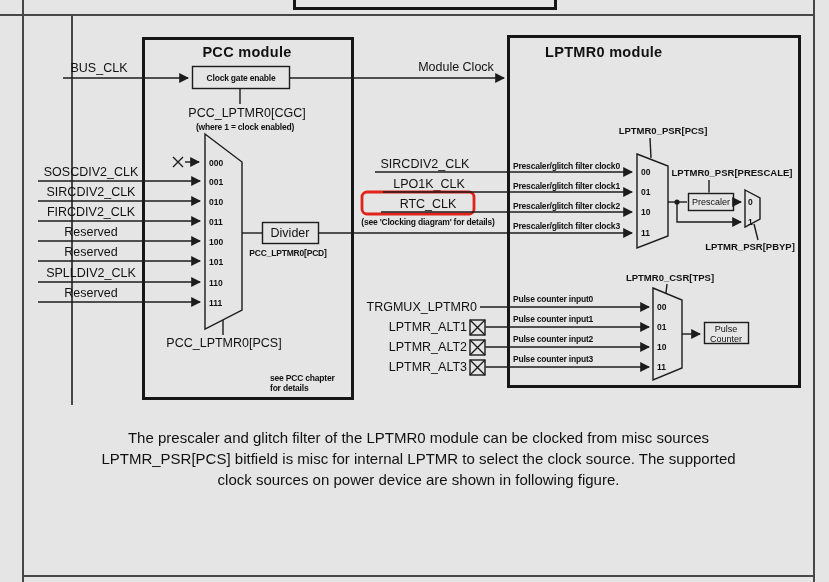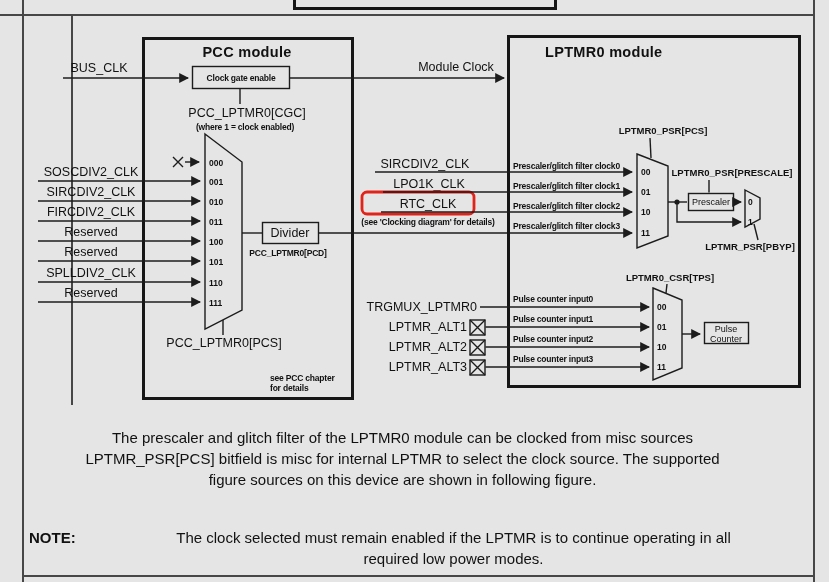--- a/index.html
+++ b/index.html
@@ -14,21 +14,21 @@
   .b3 {stroke:#161616;stroke-width:3;fill:none;}
   .b1 {stroke:#1c1c1c;stroke-width:1.4;fill:none;}
   .dot{fill:#1c1c1c;stroke:none;}
   .ttl{font:bold 14.5px "Liberation Sans",sans-serif;letter-spacing:.3px;}
   .lbl{font:12.5px "Liberation Sans",sans-serif;}
   .sm {font:bold 8.5px "Liberation Sans",sans-serif;letter-spacing:-.2px;}
   .mx {font:bold 8.5px "Liberation Sans",sans-serif;}
   .md {font:bold 9.5px "Liberation Sans",sans-serif;}
   .bx {font:9px "Liberation Sans",sans-serif;}
   .rhl{stroke:#e2231a;stroke-width:2.8;fill:none;}
-  .para{position:absolute;left:7px;top:427px;width:791px;text-align:center;
+  .para{position:absolute;left:23px;top:427px;width:791px;text-align:center;
         font-size:15px;line-height:21px;}
   .note{position:absolute;left:23px;top:527px;width:791px;font-size:15px;line-height:21px;}
   .note-label{position:absolute;left:6px;top:0;font-weight:bold;}
   .note-body{margin:0 20px 0 90px;text-align:center;}
 </style>
 </head>
 <body>
 
 <div class="page">
 
@@ -214,24 +214,17 @@
       </g>
       <rect class="b1" x="704.5" y="322.5" width="44" height="21"></rect>
       <text class="bx" x="726" y="332" text-anchor="middle">Pulse</text>
       <text class="bx" x="726" y="342" text-anchor="middle">Counter</text>
     </g>
   </svg>
 
   <div class="para">
     <div>The prescaler and glitch filter of the LPTMR0 module can be clocked from misc sources</div>
     <div>LPTMR_PSR[PCS] bitfield is misc for internal LPTMR to select the clock source. The supported</div>
-    <div>figure sources on this device are shown in following figure.</div>
+    <div>clock sources on power device are shown in following figure.</div>
   </div>
 
-  <div class="note">
-    <span class="note-label">NOTE:</span>
-    <div class="note-body">
-      <div>The clock selected must remain enabled if the LPTMR is to continue operating in all</div>
-      <div>required low power modes.</div>
-    </div>
-  </div>
 
 </div>
 
 </body></html>

